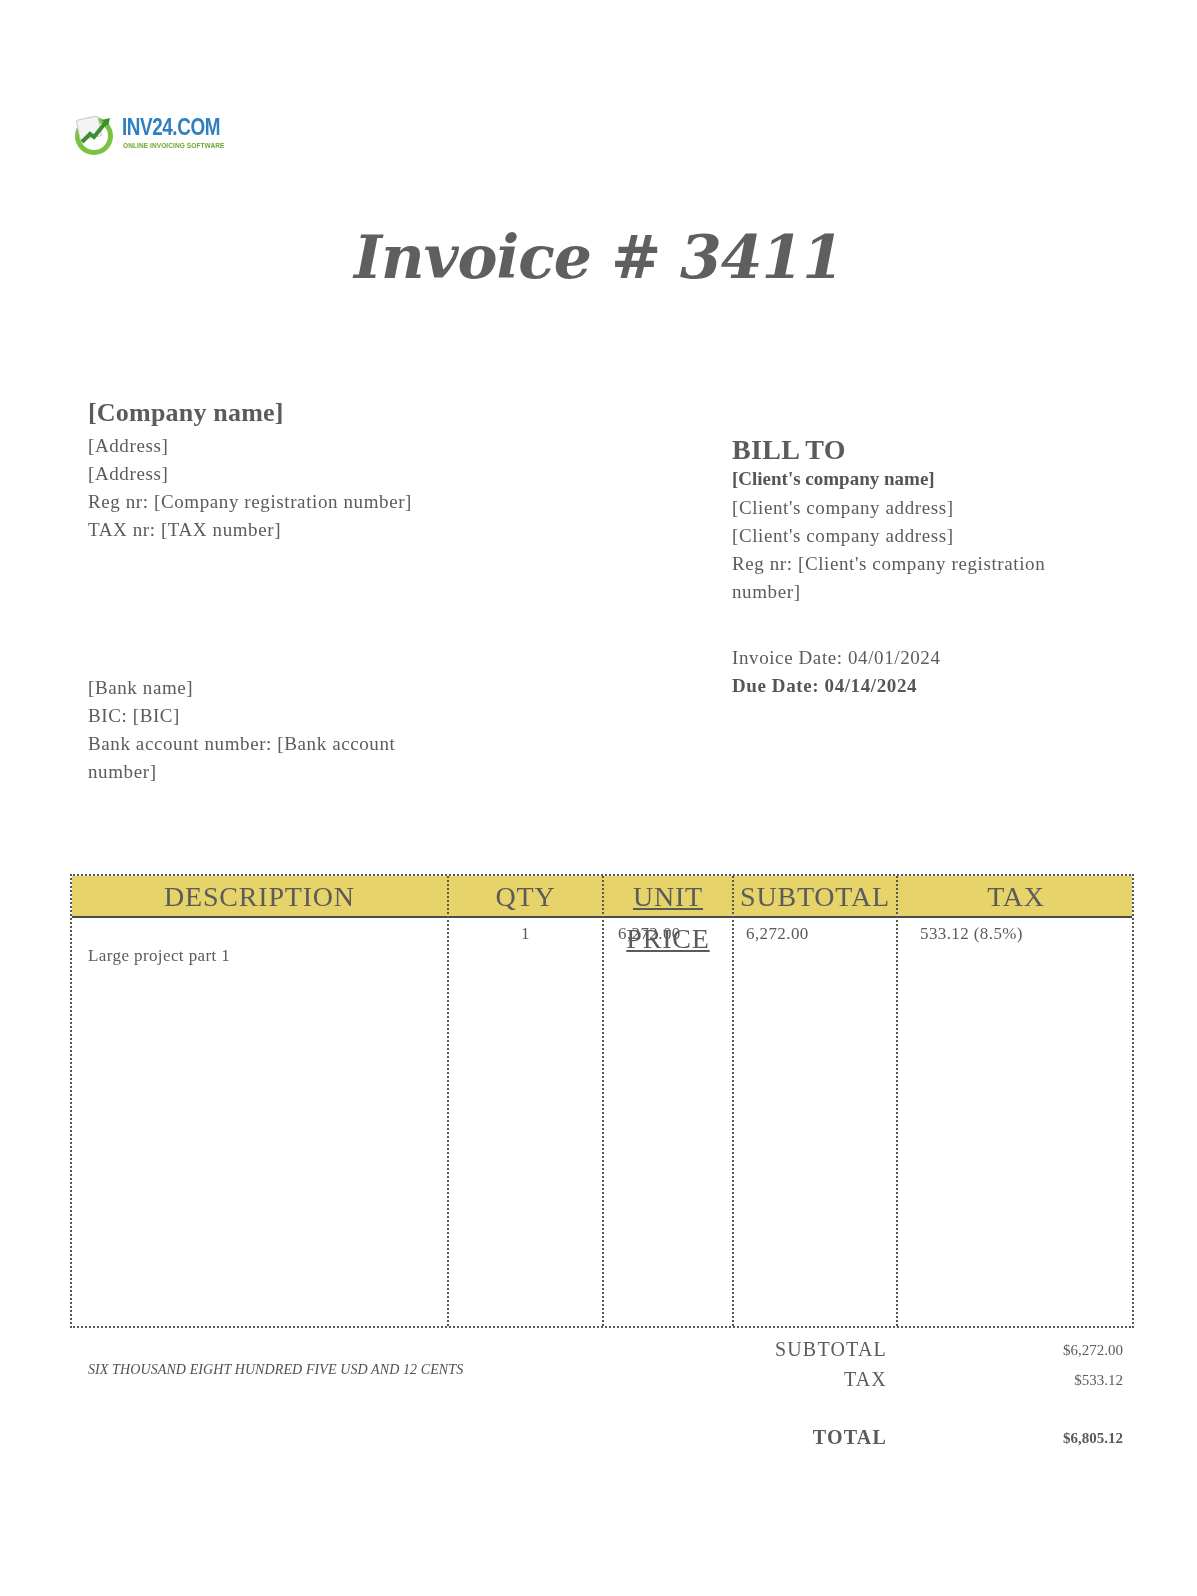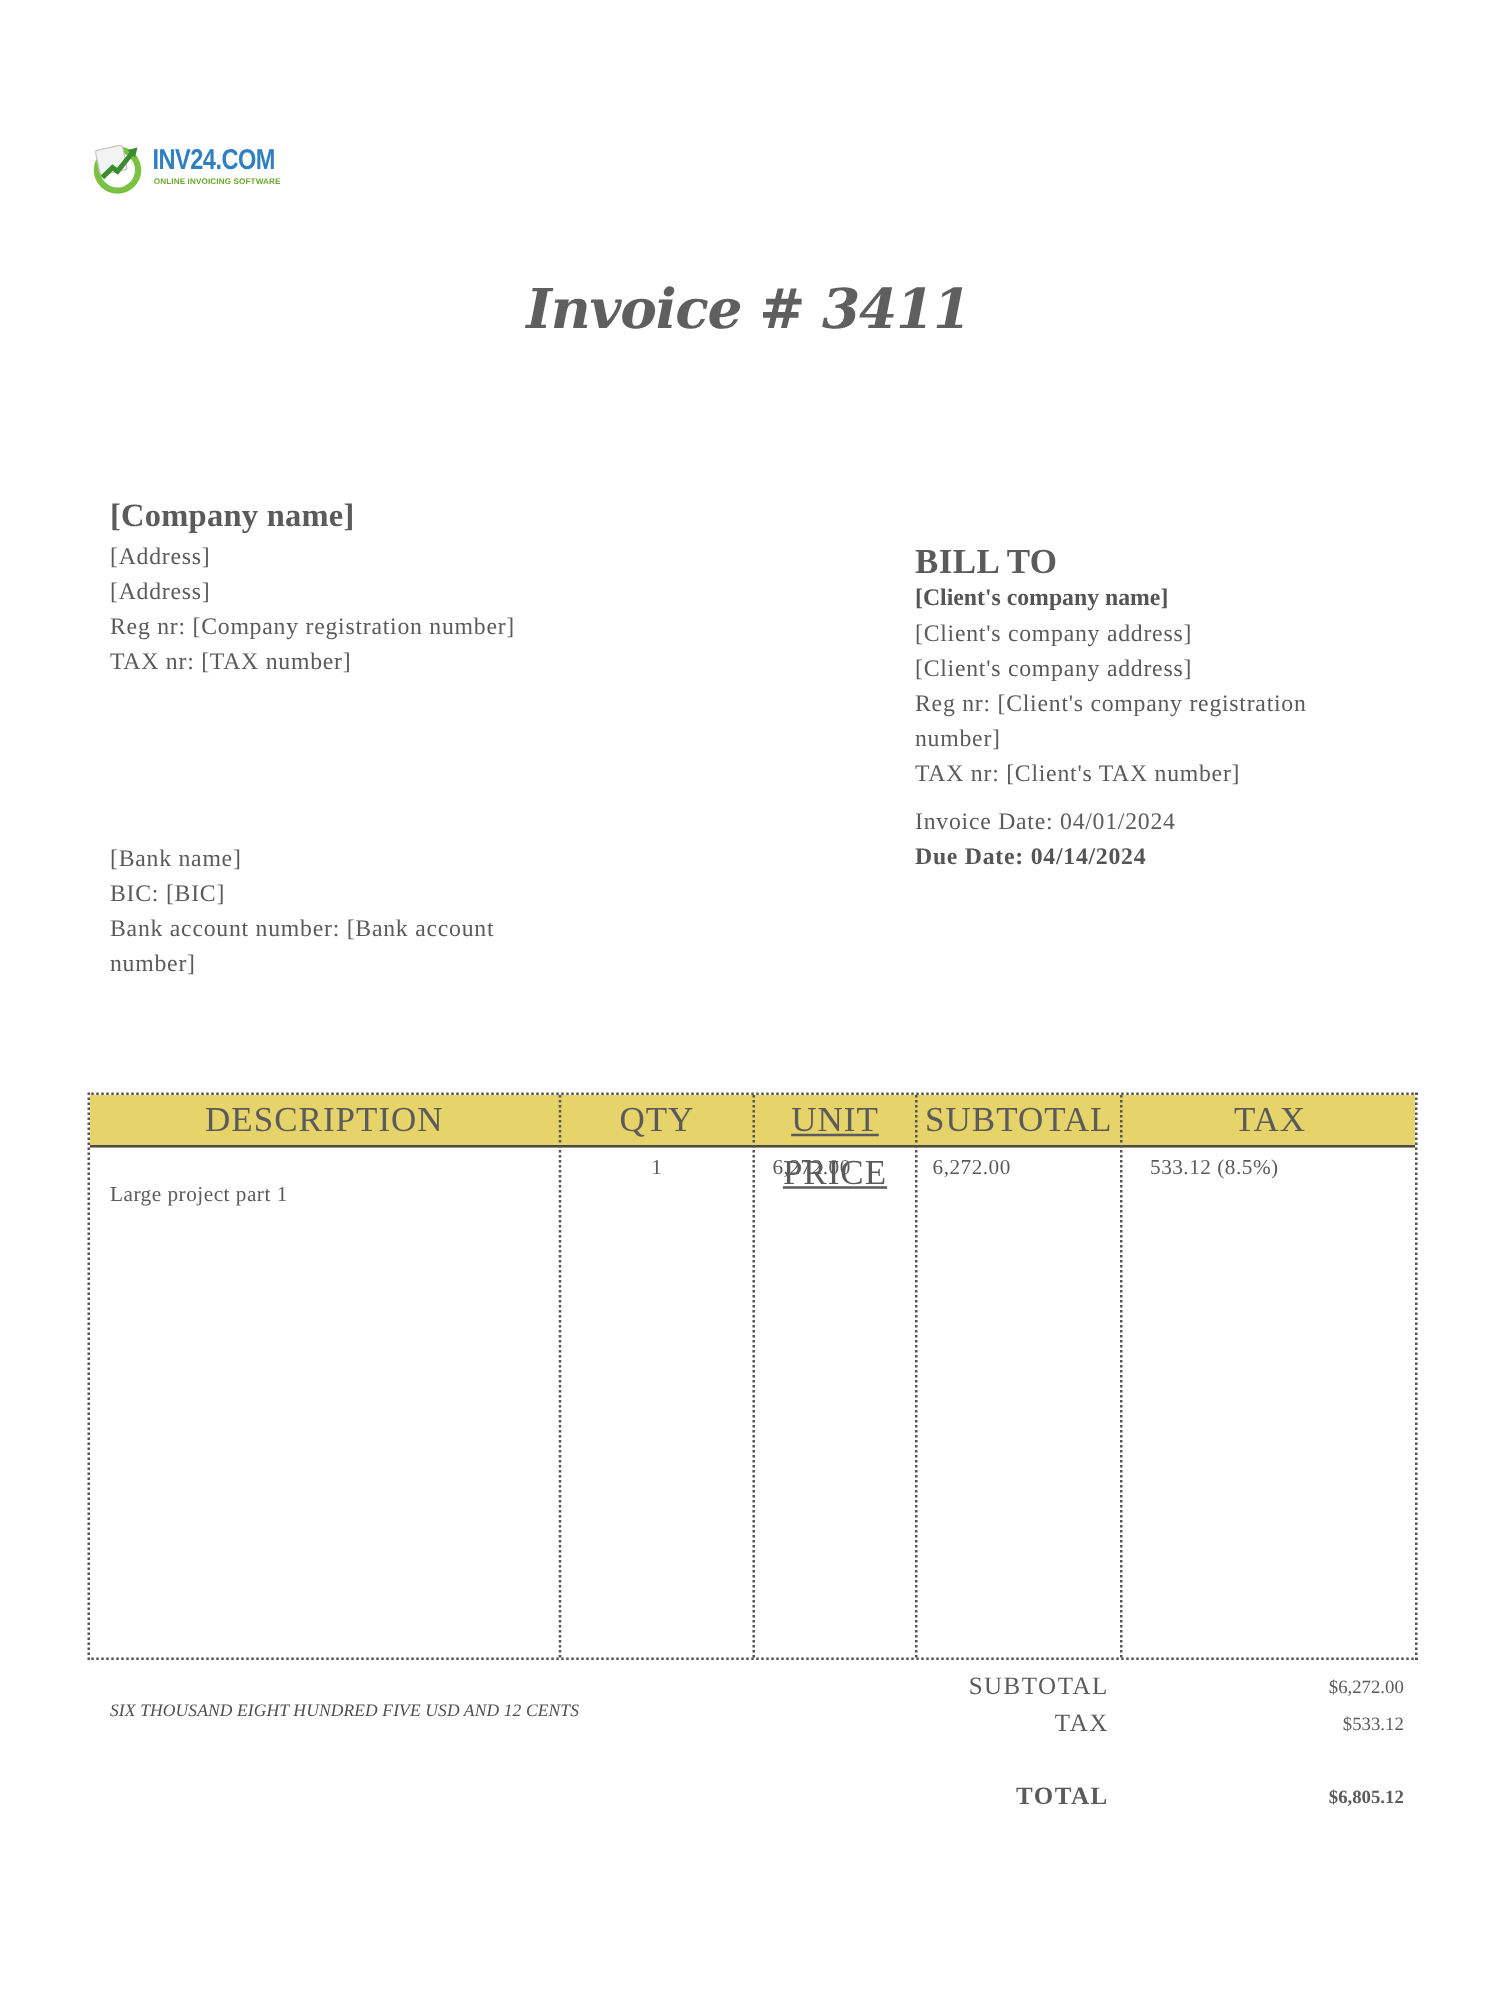--- a/index.html
+++ b/index.html
@@ -10,21 +10,21 @@
     }
     .abs { position: absolute; }
 
     
     .logo { left: 72px; top: 108px; width: 150px; height: 48px; }
     .logo-mark { position: absolute; left: 0; top: 4px; width: 44px; height: 44px; }
     .logo-text { position: absolute; left: 50px; top: 6px; font-family: "Liberation Sans", sans-serif; font-weight: bold; font-size: 23px; color: #2f7fc1; letter-spacing: -0.5px; transform: scaleX(0.82); transform-origin: left center; }
     .logo-sub { position: absolute; left: 51px; top: 34px; font-family: "Liberation Sans", sans-serif; font-weight: bold; font-size: 6.5px; color: #6aa82f; letter-spacing: 0.1px; white-space: nowrap; }
 
     
-    .title { left: 0; width: 1197px; top: 222px; text-align: center; font-family: "DejaVu Serif", serif; font-style: italic; font-weight: bold; font-size: 44px; color: #5f5f5f; letter-spacing: -1px; }
+    .title { left: 0; width: 1197px; top: 222px; text-align: center; font-family: "DejaVu Serif", serif; font-style: italic; font-weight: bold; font-size: 60px; color: #5f5f5f; letter-spacing: -1px; }
 
     
     .sender { left: 88px; top: 398px; }
     .company-name { font-size: 26px; font-weight: bold; color: #5b5b5b; font-family: "Liberation Serif", serif; margin-bottom: 4px; letter-spacing: 0.2px; }
     .line { font-family: "Liberation Serif", serif; font-size: 19px; color: #5b5b5b; line-height: 28px; letter-spacing: 0.6px; }
 
     
     .billto { left: 732px; top: 398px; width: 340px; }
     .billto-heading { font-family: "Liberation Serif", serif; font-weight: bold; font-size: 28px; color: #5b5b5b; letter-spacing: 0.3px; margin-bottom: 2px; margin-top: 36px; }
     .client-name { font-family: "Liberation Serif", serif; font-weight: bold; font-size: 19px; color: #555; margin-bottom: 4px; }
@@ -73,21 +73,20 @@
   <div class="line">TAX nr: [TAX number]</div>
 </div>
 
 <div class="abs billto">
   <div class="billto-heading">BILL TO</div>
   <div class="client-name">[Client's company name]</div>
   <div class="line">[Client's company address]</div>
   <div class="line">[Client's company address]</div>
   <div class="line">Reg nr: [Client's company registration</div>
   <div class="line">number]</div>
-  <div class="line">TAX nr: [Client's TAX number]</div>
 </div>
 
 <div class="abs dates">
   <div class="line">Invoice Date: 04/01/2024</div>
   <div class="line due">Due Date: 04/14/2024</div>
 </div>
 
 <div class="abs bank">
   <div class="line">[Bank name]</div>
   <div class="line">BIC: [BIC]</div>

